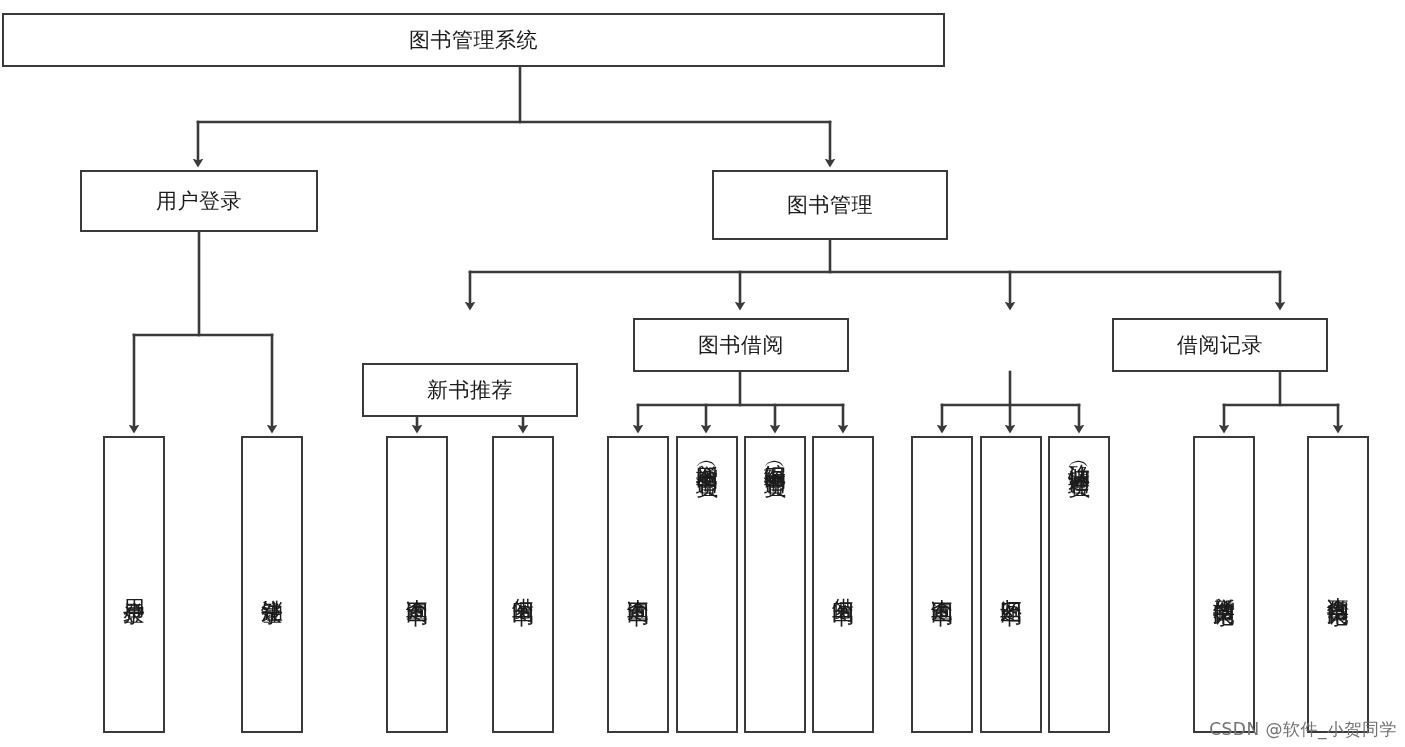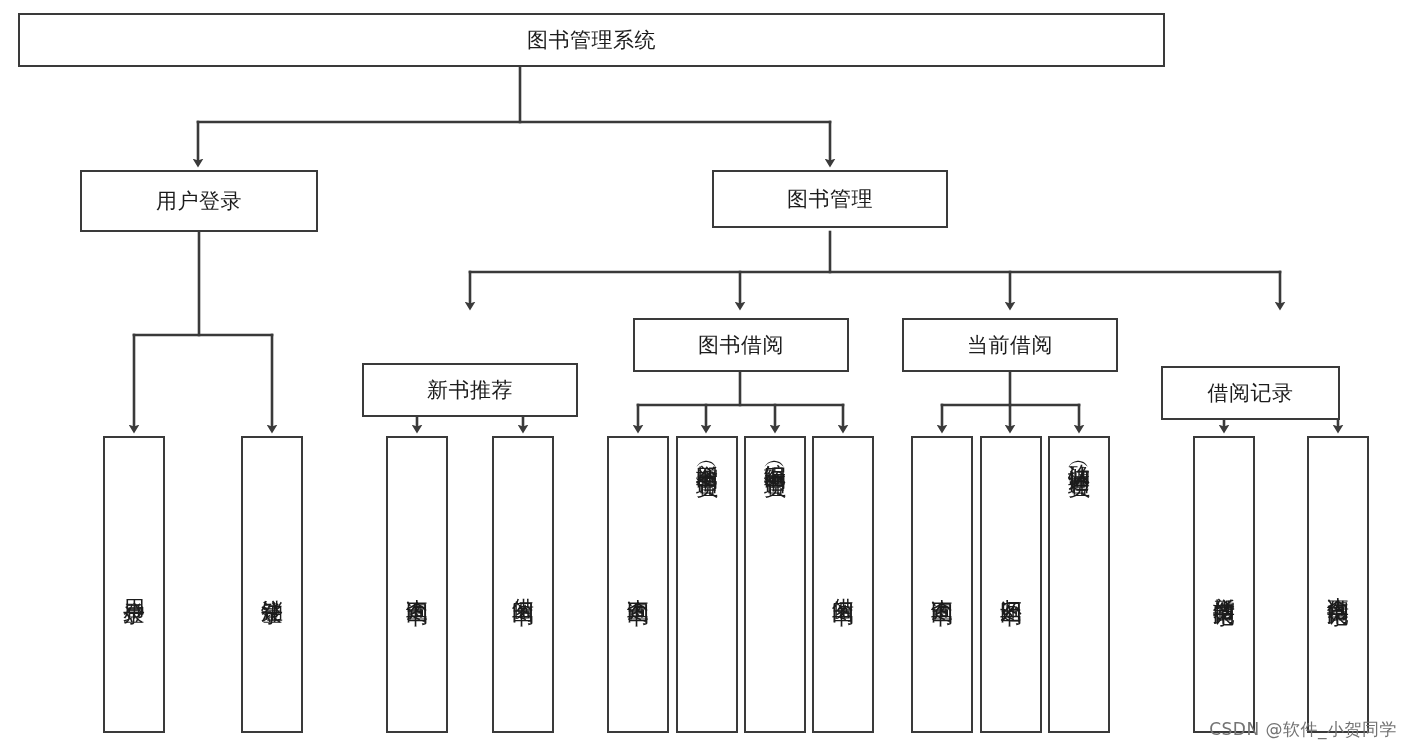--- a/index.html
+++ b/index.html
@@ -122,41 +122,38 @@
       <path d="M1010,405 L1010,426" marker-end="url(#arrow)"></path>
       <path d="M1079,405 L1079,426" marker-end="url(#arrow)"></path>
 
       <path d="M1280,372 L1280,405"></path>
       <path d="M1224,405 L1338,405"></path>
       <path d="M1224,405 L1224,426" marker-end="url(#arrow)"></path>
       <path d="M1338,405 L1338,426" marker-end="url(#arrow)"></path>
     </g>
   </svg>
 
-  <div class="node horizontal" style="left:18px; top:13px; width:1147px; height:54px;">
+  <div class="node horizontal" style="left:2px; top:13px; width:943px; height:54px;">
     <span class="node-label">图书管理系统</span>
   </div>
 
   <div class="node horizontal" style="left:80px; top:170px; width:238px; height:62px;">
     <span class="node-label">用户登录</span>
   </div>
-  <div class="node horizontal" style="left:712px; top:170px; width:236px; height:58px;">
+  <div class="node horizontal" style="left:712px; top:170px; width:236px; height:70px;">
     <span class="node-label">图书管理</span>
   </div>
 
   <div class="node horizontal" style="left:362px; top:318px; width:216px; height:54px;margin-top:45px;">
     <span class="node-label">新书推荐</span>
   </div>
   <div class="node horizontal" style="left:633px; top:318px; width:216px; height:54px;">
     <span class="node-label">图书借阅</span>
   </div>
-  <div class="node horizontal" style="left:902px; top:318px; width:216px; height:54px;">
-    <span class="node-label">当前借阅</span>
-  </div>
-  <div class="node horizontal" style="left:1161px; top:318px; width:179px; height:54px;margin-top:48px;">
+  <div class="node horizontal" style="left:1112px; top:318px; width:216px; height:54px;">
     <span class="node-label">借阅记录</span>
   </div>
 
   <div class="node vertical centered" style="left:103px; top:436px; width:62px; height:297px;">
     <span class="node-label">用户登录</span>
   </div>
   <div class="node vertical centered" style="left:241px; top:436px; width:62px; height:297px;">
     <span class="node-label">注销登录</span>
   </div>
 

